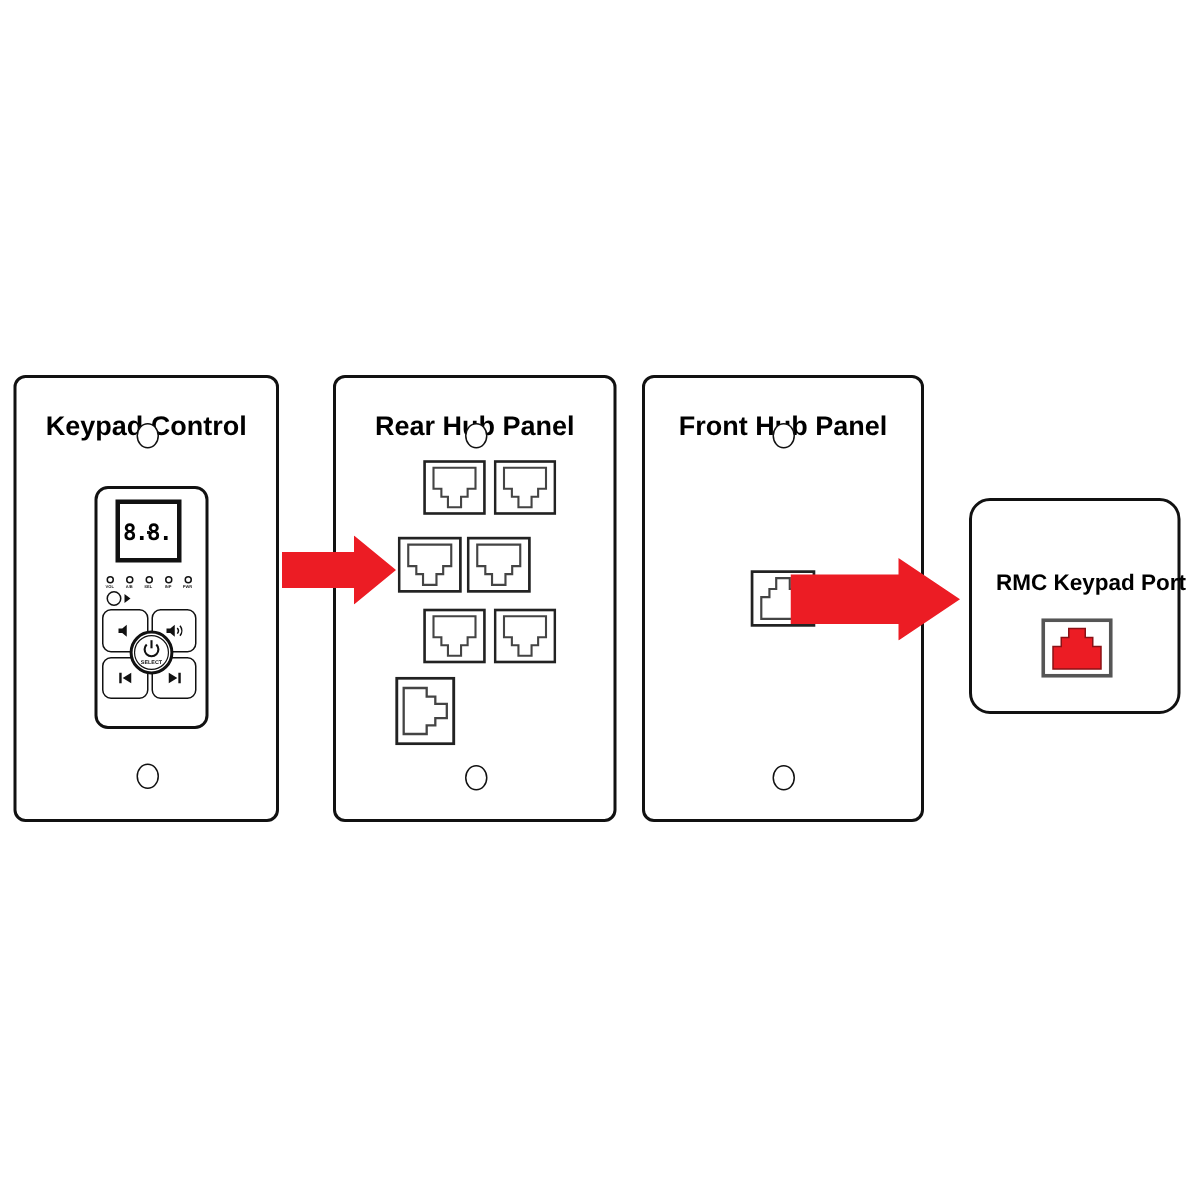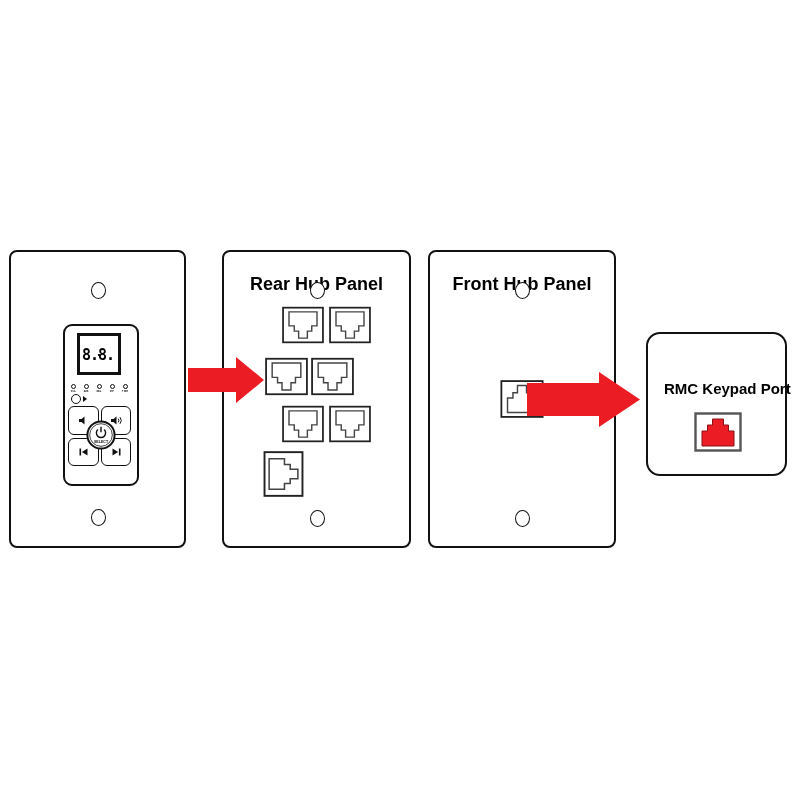--- a/index.html
+++ b/index.html
@@ -90,20 +90,21 @@
         <polygon points="8,36 40,36 40,20 34,20 34,14 29,14 29,6 19,6 19,14 14,14 14,20 8,20" fill="none" stroke="#444" stroke-width="1.6"></polygon>
       </symbol>
       <symbol id="jack-right" viewBox="0 0 42 48">
         <rect x="1.2" y="1.2" width="39.6" height="45.6" fill="#fff" stroke="#222" stroke-width="2"></rect>
         <polygon points="6,8 6,40 22,40 22,34 28,34 28,29 36,29 36,19 28,19 28,14 22,14 22,8" fill="none" stroke="#444" stroke-width="1.6"></polygon>
       </symbol>
     </defs>
   </svg>
 
   <section class="wallplate" style="left:9px;top:250px;width:177px;height:298px;">
+    <h2 class="panel-title">Keypad Control</h2>
     <div class="screw" style="left:80px;top:30px;"></div>
 
     <div class="device">
       <div class="display">
         <div class="display-inner">
           <span class="digits">8.8.</span>
         </div>
       </div>
 
       <div class="led-row">

